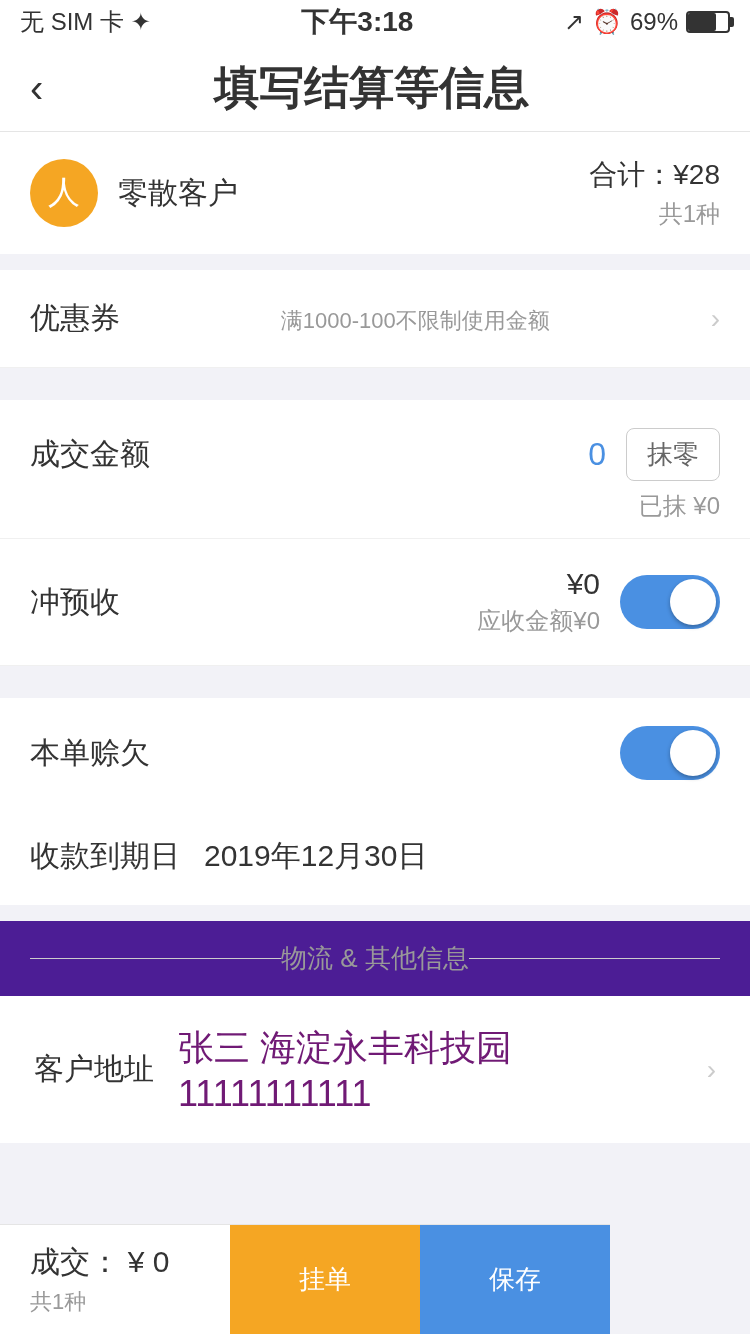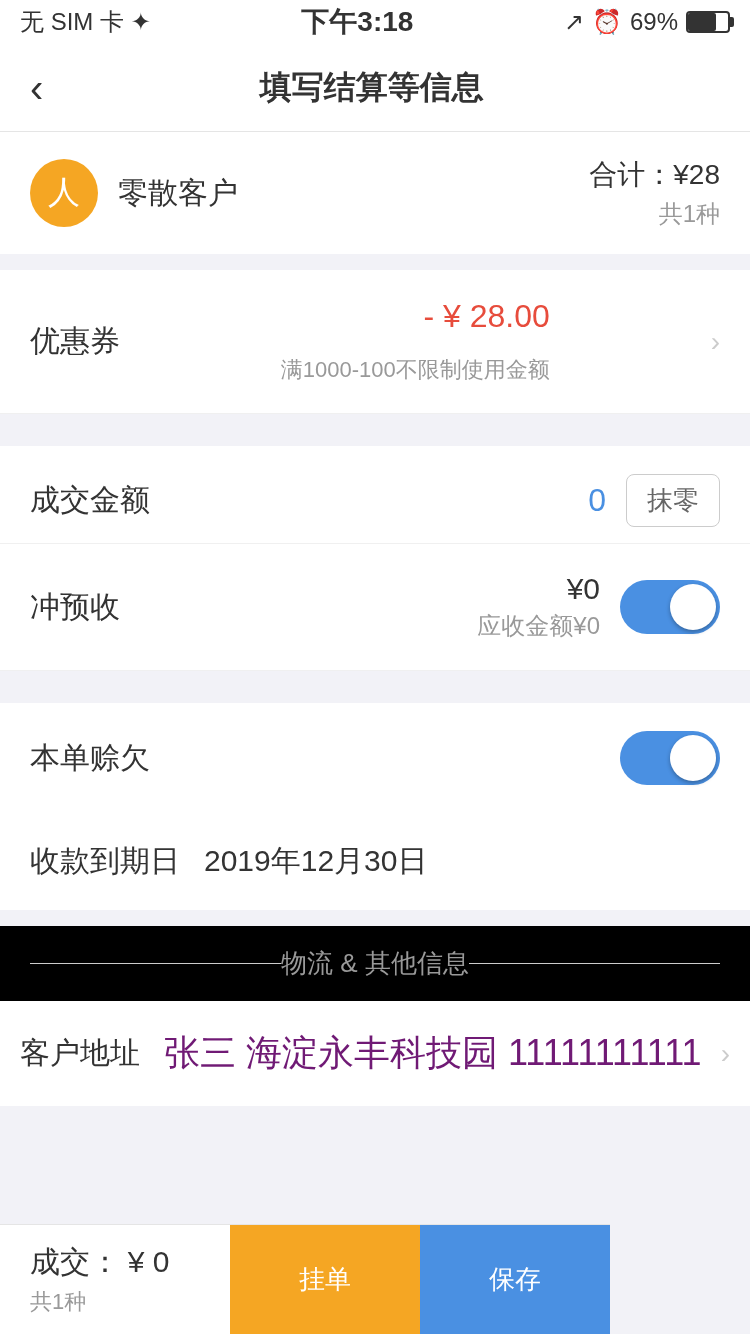--- a/index.html
+++ b/index.html
@@ -52,21 +52,21 @@
     .nav-back {
       font-size: 40px;
       color: #333;
       cursor: pointer;
       margin-right: 20px;
       line-height: 1;
     }
     .nav-title {
       flex: 1;
       text-align: center;
-      font-size: 32px;
+      font-size: 45px;
       font-weight: 600;
       color: #333;
     }
     .nav-spacer { width: 40px; }
 
     
     .section {
       background: #fff;
       margin-bottom: 16px;
     }
@@ -165,33 +165,33 @@
       background: #fff;
       padding: 28px 30px;
       display: flex;
       align-items: center;
     }
     .due-label { font-size: 30px; color: #333; margin-right: 24px; }
     .due-date { font-size: 30px; color: #333; }
 
     
     .section-divider {
-      background: #000000;
+      background: #4c1d95;
       padding: 20px 30px;
       display: flex;
       align-items: center;
       margin-top: 0;
     }
     .divider-line { flex: 1; height: 1px; background: #ccc; }
     .divider-text { font-size: 26px; color: #999; }
 
     
     .address-row {
       background: #fff;
-      padding: 28px 20px;
+      padding: 28px 34px;
       display: flex;
       align-items: center;
       justify-content: space-between;
     }
     .address-label { font-size: 30px; color: #333; margin-right: 24px; flex-shrink: 0; }
     .address-value { font-size: 36px; color: #701a75; flex: 1; }
 
     
     .bottom-bar {
       position: fixed;
@@ -264,38 +264,40 @@
       <div class="total-amount">合计：¥28</div>
       <div class="total-count">共1种</div>
     </div>
   </div>
 </div>
 
 <div class="section">
   <div class="row" style="align-items: center;">
     <span class="row-label">优惠券</span>
     <div class="row-right coupon-right">
-      <span class="coupon-amount">- ¥ 28.00</span>
       <span class="coupon-desc">满1000-100不限制使用金额</span>
     </div>
     <span class="chevron-icon">›</span>
   </div>
 </div>
 
 <div class="divider-section"></div>
 
 <div class="section">
 
   <div class="row" style="align-items: flex-end; flex-direction: column; padding-bottom: 16px;">
     <div style="width:100%; display:flex; align-items:center; justify-content:space-between;">
       <span class="row-label">成交金额</span>
       <div style="display:flex; align-items:center; gap:20px;">
         <span class="amount-input">0</span>
         <button class="round-btn">抹零</button>
       </div>
+    </div>
+    <div style="width:100%; text-align:right; margin-top:8px;">
+      <span class="amount-sub">已抹  ¥0</span>
     </div>
   </div>
 
   <div class="chong-row">
     <span class="row-label">冲预收</span>
     <div style="display:flex; align-items:center; gap:20px;">
       <div class="chong-amounts">
         <div class="chong-main">¥0</div>
         <div class="chong-sub">应收金额¥0</div>
       </div>

